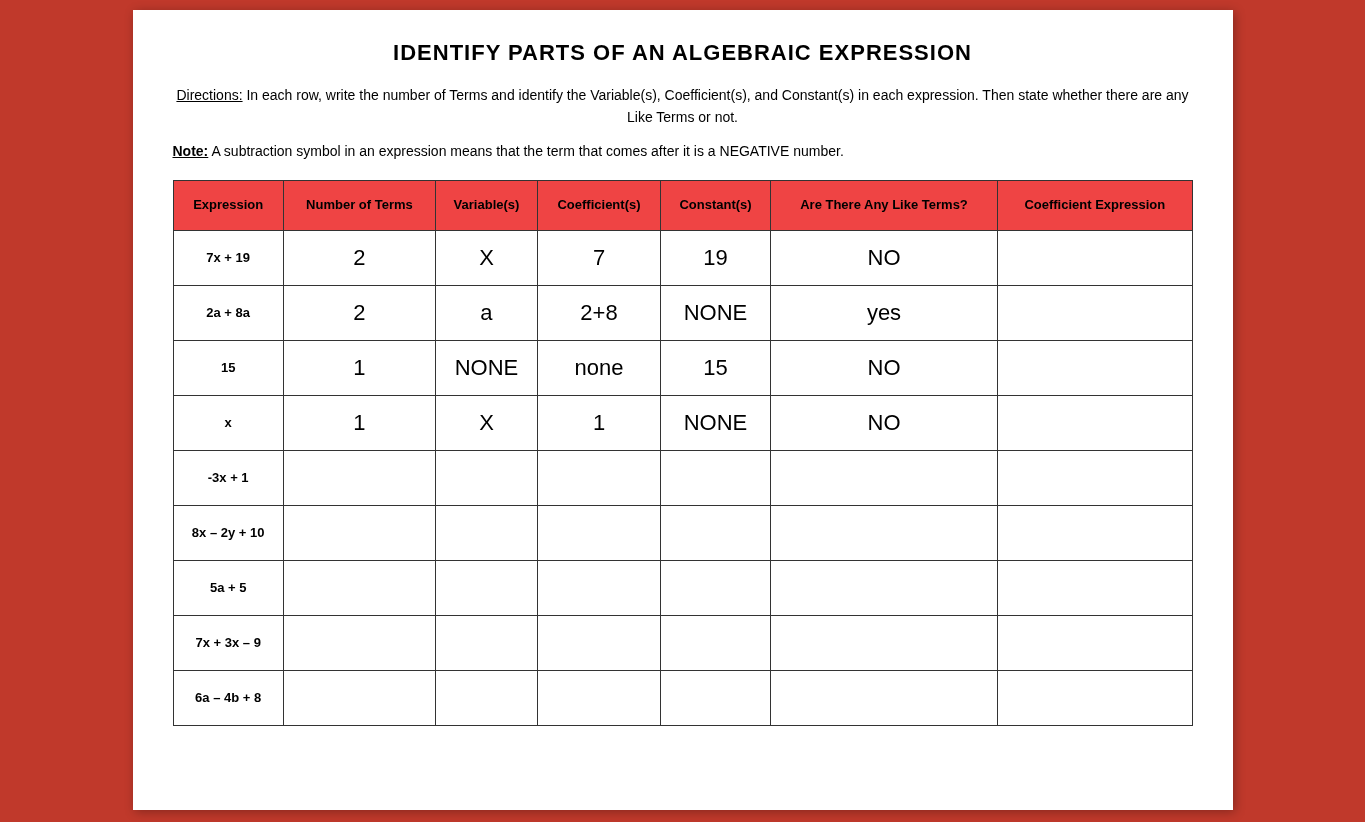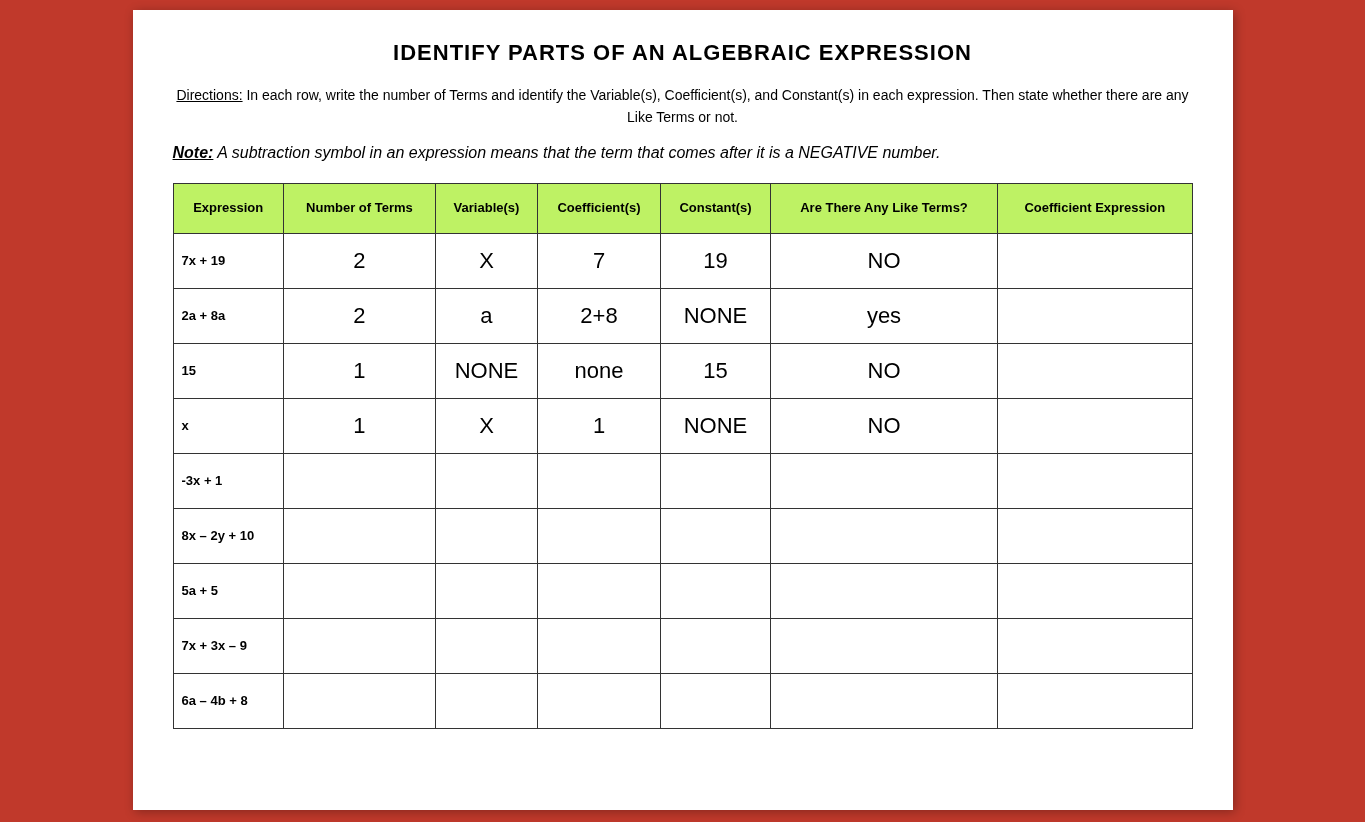--- a/index.html
+++ b/index.html
@@ -37,24 +37,23 @@
       margin-bottom: 12px;
       line-height: 1.6;
     }
 
     .directions span.underline {
       text-decoration: underline;
       font-weight: normal;
     }
 
     .note {
-      font-size: 16px;
+      font-size: 14px;
       margin-bottom: 18px;
       line-height: 1.5;
-      font-style: italic;
     }
 
     .note span.underline {
       text-decoration: underline;
       font-weight: bold;
     }
 
     table {
       border-collapse: collapse;
       width: 100%;
@@ -62,36 +61,36 @@
     }
 
     th, td {
       border: 1px solid #333;
       text-align: center;
       vertical-align: middle;
       padding: 4px 8px;
     }
 
     thead th {
-      background: #bef264;
+      background: #ef4444;
       font-weight: bold;
       font-size: 13px;
       height: 50px;
       line-height: 1.3;
       margin-left: 40px;
     }
 
     tbody td {
       height: 55px;
       font-size: 13px;
     }
 
     td.expression {
       font-weight: bold;
-      text-align: left;
+      text-align: center;
     }
 
     .handwritten {
       font-family: 'Comic Sans MS', cursive, sans-serif;
       font-size: 22px;
       font-weight: normal;
     }
   </style>
 </head>
 <body>

